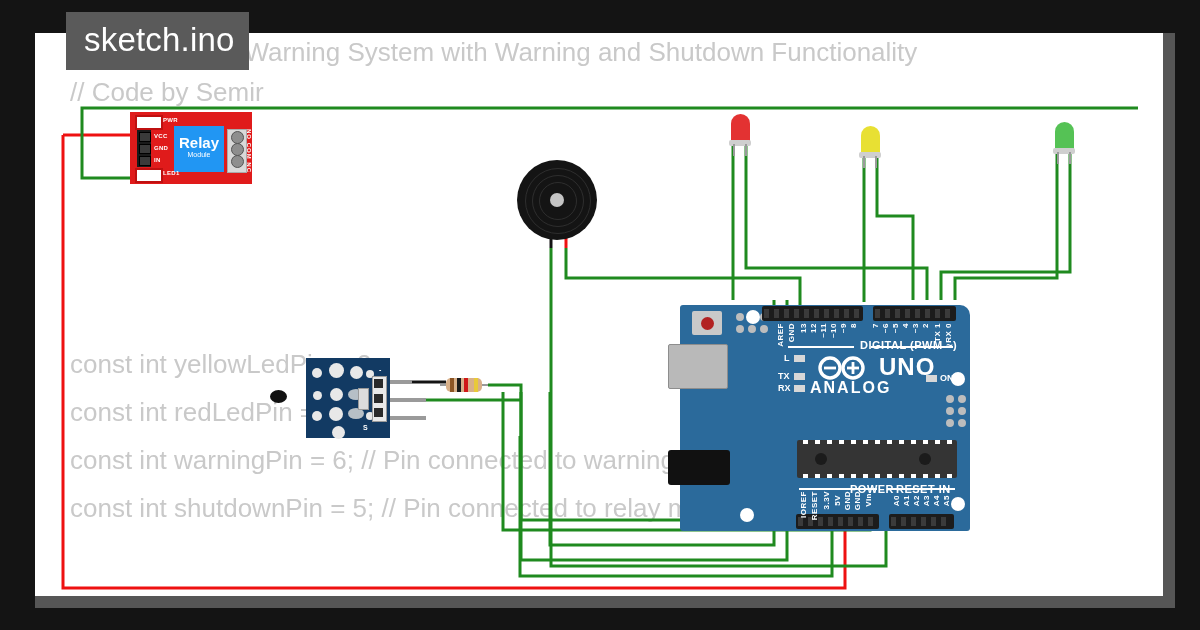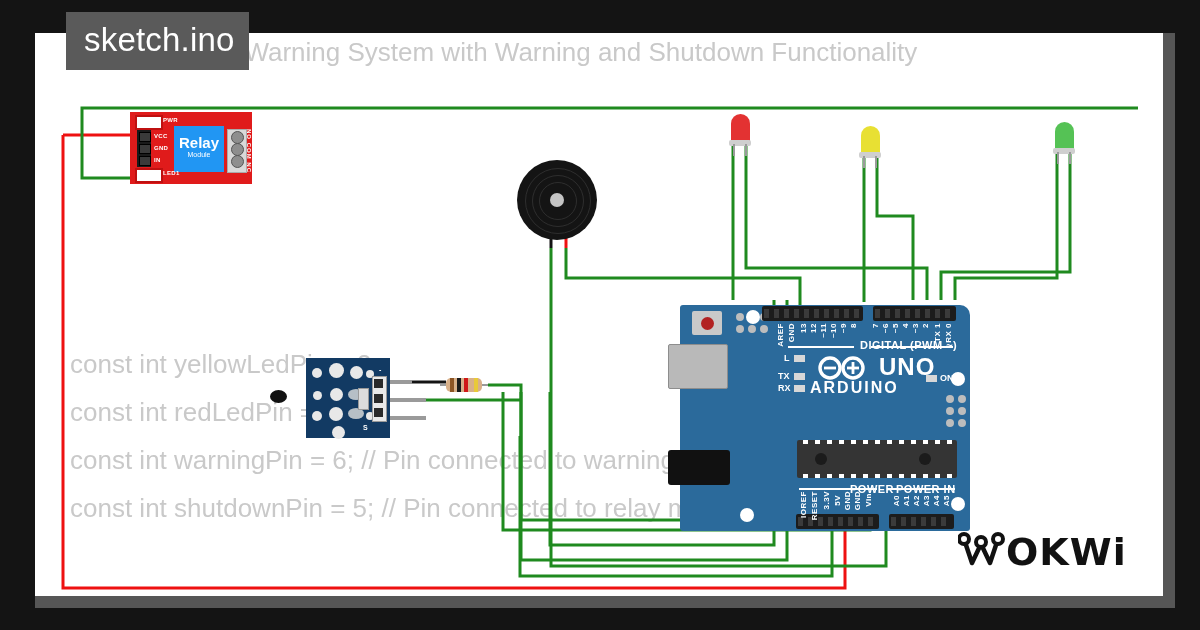--- a/index.html
+++ b/index.html
@@ -136,20 +136,21 @@
 <body>
 
 <div id="stage">
 
   <div id="panel-shadow"></div>
   <div id="panel-shadow2"></div>
   <div id="panel"></div>
 
   <div id="code">
     <div class="ln" style="top:4px">// Temperature Warning System with Warning and Shutdown Functionality</div>
+    <div class="ln" style="top:44px">// Code by Semir</div>
     <div class="ln" style="top:84px"></div>
     <div class="ln" style="top:316px">const int yellowLedPin = 3;</div>
     <div class="ln" style="top:364px">const int redLedPin = 4;</div>
     <div class="ln" style="top:412px">const int warningPin = 6; // Pin connected to warning indicator (e.g.</div>
     <div class="ln" style="top:460px">const int shutdownPin = 5; // Pin connected to relay module IN1 pin</div>
   </div>
 
   <div id="tab">
     <span>sketch.ino</span>
   </div>
@@ -365,21 +366,21 @@
     <svg style="position:absolute;left:148px;top:50px" width="52" height="26" viewBox="0 0 52 26">
       <g fill="none" stroke="#ffffff" stroke-width="3.4">
         <circle cx="14" cy="13" r="10"></circle>
           <circle cx="37" cy="13" r="10"></circle>
       </g>
       <rect x="8" y="11.6" width="12" height="2.8" fill="#fff"></rect>
       <rect x="31" y="11.6" width="12" height="2.8" fill="#fff"></rect>
       <rect x="35.6" y="7" width="2.8" height="12" fill="#fff"></rect>
     </svg>
     <div class="txt" style="left:211px;top:48px;font-size:24px;letter-spacing:1px">UNO</div>
-    <div class="txt" style="left:142px;top:74px;font-size:16px;letter-spacing:2px">ARDUINO</div>
+    <div class="txt" style="left:142px;top:74px;font-size:16px;letter-spacing:2px">ANALOG</div>
 
     <div class="chip">
       <span class="nt" style="left:6px"></span>
         <span class="nt" style="left:18px"></span>
       <span class="nt" style="left:30px"></span>
         <span class="nt" style="left:42px"></span>
       <span class="nt" style="left:54px"></span>
         <span class="nt" style="left:66px"></span>
       <span class="nt" style="left:78px"></span>
         <span class="nt" style="left:90px"></span>
@@ -434,28 +435,17 @@
     <div class="pinlbl" style="left:185px;top:186px">GND</div>
     <div class="pinlbl" style="left:196px;top:188px">Vin</div>
     <div class="txt" style="left:182px;top:178px;font-size:11px;letter-spacing:.5px">POWER</div>
 
     <div class="pinlbl" style="left:224px;top:190px">A0</div>
     <div class="pinlbl" style="left:234px;top:190px">A1</div>
     <div class="pinlbl" style="left:244px;top:190px">A2</div>
     <div class="pinlbl" style="left:254px;top:190px">A3</div>
     <div class="pinlbl" style="left:264px;top:190px">A4</div>
     <div class="pinlbl" style="left:274px;top:190px">A5</div>
-    <div class="txt" style="left:228px;top:178px;font-size:11px;letter-spacing:.5px">POWER IN</div>
-  </div>
-
-  <div id="wokwi">
-    <svg width="196" height="48" viewBox="0 0 196 48">
-      <g stroke="#111" stroke-width="4.5" fill="none" stroke-linecap="round" stroke-linejoin="round">
-        <path d="M6,12 L14,36 L23,17 L32,36 L40,12"></path>
-      </g>
-      <circle cx="6" cy="12" r="5" fill="#fff" stroke="#111" stroke-width="4"></circle>
-      <circle cx="23" cy="15" r="5" fill="#fff" stroke="#111" stroke-width="4"></circle>
-      <circle cx="40" cy="12" r="5" fill="#fff" stroke="#111" stroke-width="4"></circle>
-      <text x="48" y="38" font-family="'DejaVu Sans',sans-serif" font-size="38" font-weight="bold" fill="#111">OKWi</text>
-    </svg>
-  </div>
+    <div class="txt" style="left:228px;top:178px;font-size:11px;letter-spacing:.5px">RESET IN</div>
+  </div>
+
 
 </div>
 
 </body></html>

